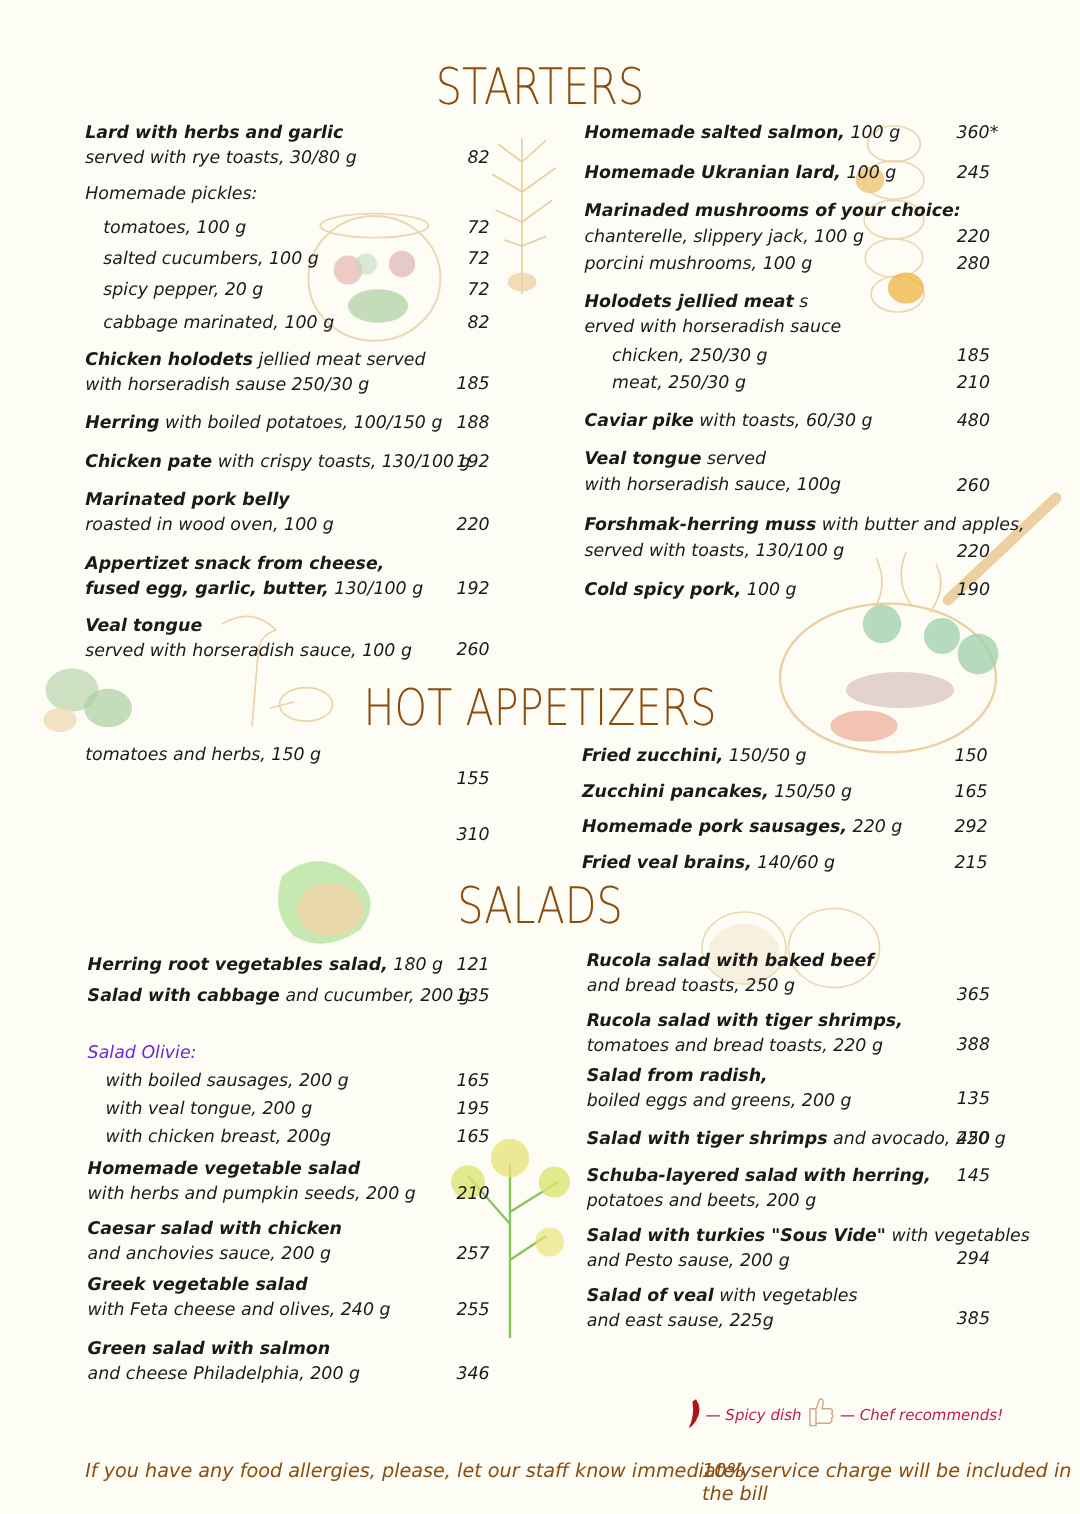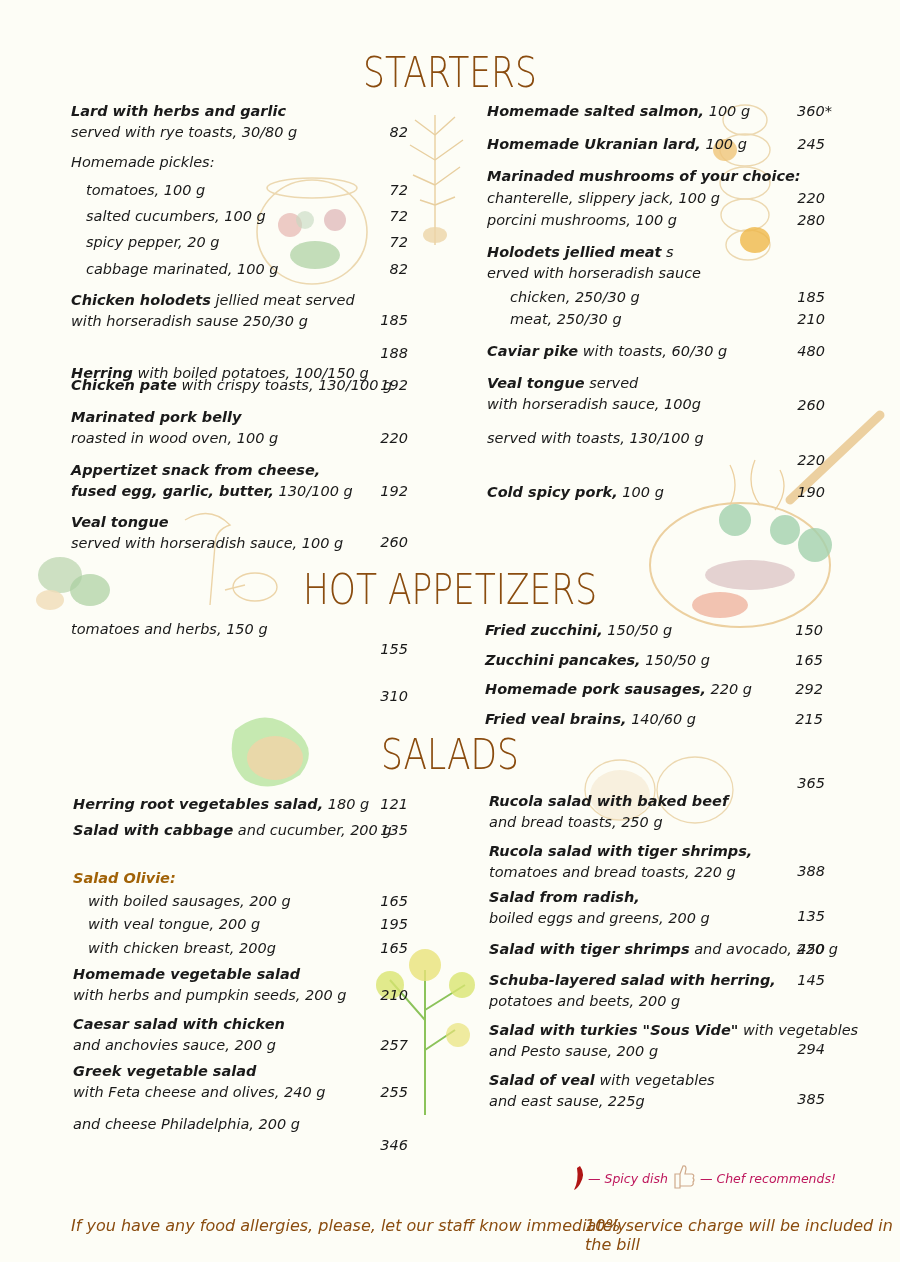--- a/index.html
+++ b/index.html
@@ -12,21 +12,21 @@
     font-family:"DejaVu Sans", sans-serif; font-weight:300; color:#8a4c0f;
     letter-spacing:0px; transform:scaleX(0.82); transform-origin:center;
   }
   .item { position:absolute; font-size:14.5px; font-style:italic; line-height:21px; }
   .item b { font-weight:bold; }
   .line { white-space:nowrap; }
   .price { position:absolute; font-style:italic; font-size:14.5px; text-align:right; width:50px; line-height:21px; }
   .illu { position:absolute; }
   .footer { position:absolute; font-size:16px; font-style:italic; color:#8a4c0f; }
   .legend { position:absolute; font-size:12.5px; font-style:italic; color:#be185d; white-space:nowrap; }
-  .red { color:#a16207;font-weight:bold; }
+  .red { color:#6d28d9; }
 </style>
 </head>
 <body>
 
 <svg class="illu" style="left:395px;top:105px" width="80" height="145" viewBox="0 0 80 145">
   <g stroke="#e8cfa0" fill="none" stroke-width="1.4">
     <path d="M40 140 L40 10"></path>
     <path d="M40 30 L20 15 M40 30 L60 12 M40 55 L15 40 M40 55 L68 35 M40 80 L18 70 M40 80 L65 62 M40 100 L25 95 M40 100 L60 92"></path>
   </g>
   <ellipse cx="40" cy="130" rx="12" ry="8" fill="#ecd4a8" opacity="0.8"></ellipse>
@@ -114,21 +114,21 @@
 <div class="price" style="left:358px;top:232px">72</div>
 <div class="item" style="left:86px;top:259px">cabbage marinated, 100 g</div>
 <div class="price" style="left:358px;top:259px">82</div>
 
 <div class="item" style="left:71px;top:290px">
   <div class="line"><b>Chicken holodets</b><span> jellied meat served</span></div>
   <div class="line">with horseradish sause 250/30 g</div>
 </div>
 <div class="price" style="left:358px;top:310px">185</div>
 
-<div class="item" style="left:71px;top:363px">
+<div class="item" style="left:71px;top:343px">
   <div class="line"><b>Herring</b><span> with boiled potatoes, 100/150 g</span></div>
 </div>
 <div class="price" style="left:358px;top:343px">188</div>
 
 <div class="item" style="left:71px;top:375px">
   <div class="line"><b>Chicken pate</b><span> with crispy toasts, 130/100 g</span></div>
 </div>
 <div class="price" style="left:358px;top:375px">192</div>
 
 <div class="item" style="left:71px;top:407px">
@@ -181,20 +181,21 @@
 </div>
 <div class="price" style="left:775px;top:341px">480</div>
 
 <div class="item" style="left:487px;top:373px">
   <div class="line"><b>Veal tongue</b><span> served</span></div>
   <div class="line">with horseradish sauce, 100g</div>
 </div>
 <div class="price" style="left:775px;top:395px">260</div>
 
 <div class="item" style="left:487px;top:428px">
+  <div class="line"><b>Forshmak-herring muss</b><span> with butter and apples,</span></div>
   <div class="line">served with toasts, 130/100 g</div>
 </div>
 <div class="price" style="left:775px;top:450px">220</div>
 
 <div class="item" style="left:487px;top:482px">
   <div class="line"><b>Cold spicy pork,</b><span> 100 g</span></div>
 </div>
 <div class="price" style="left:775px;top:482px">190</div>
 
 <div class="item" style="left:71px;top:619px">
@@ -252,29 +253,30 @@
 </div>
 <div class="price" style="left:358px;top:1035px">257</div>
 
 <div class="item" style="left:73px;top:1061px">
   <div class="line"><b>Greek vegetable salad</b></div>
   <div class="line">with Feta cheese and olives, 240 g</div>
 </div>
 <div class="price" style="left:358px;top:1082px">255</div>
 
 <div class="item" style="left:73px;top:1114px">
+  <div class="line"><b>Green salad with salmon</b></div>
   <div class="line">and cheese Philadelphia, 200 g</div>
 </div>
 <div class="price" style="left:358px;top:1135px">346</div>
 
 <div class="item" style="left:489px;top:791px">
   <div class="line"><b>Rucola salad with baked beef</b></div>
   <div class="line">and bread toasts, 250 g</div>
 </div>
-<div class="price" style="left:775px;top:773px">365</div>
+<div class="price" style="left:775px;top:819px">365</div>
 
 <div class="item" style="left:489px;top:841px">
   <div class="line"><b>Rucola salad with tiger shrimps,</b></div>
   <div class="line">tomatoes and bread toasts, 220 g</div>
 </div>
 <div class="price" style="left:775px;top:861px">388</div>
 
 <div class="item" style="left:489px;top:887px">
   <div class="line"><b>Salad from radish,</b></div>
   <div class="line">boiled eggs and greens, 200 g</div>

